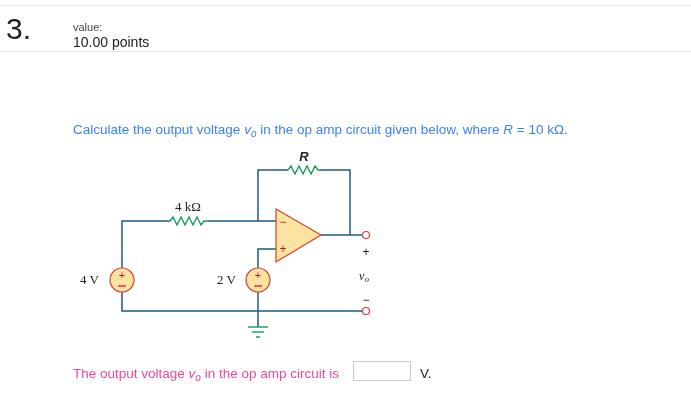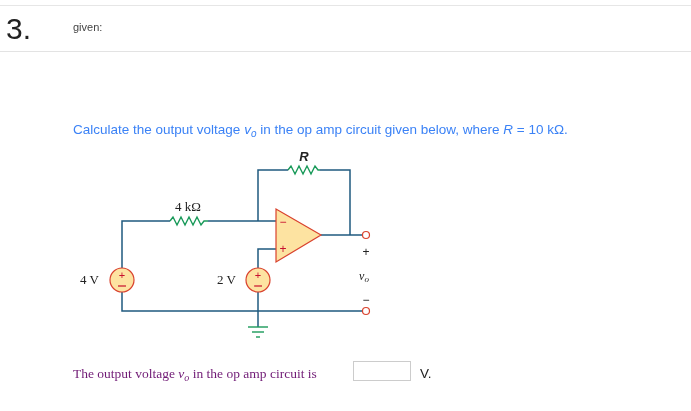--- a/index.html
+++ b/index.html
@@ -21,39 +21,40 @@
   .points {
     position: absolute; left: 73px; top: 28px; font-size: 14px; color: #222; line-height: 16px;
   }
   .question {
     position: absolute; left: 73px; top: 122px; font-size: 13.5px; color: #3b82f6; white-space: nowrap;
   }
   .question i, .answer i { font-style: italic; }
   .sub { font-size: 10px; vertical-align: -3px; font-style: italic; }
   .circuit { position: absolute; left: 0; top: 0; }
   .answer {
-    position: absolute; left: 73px; top: 366px; font-size: 13.5px; color: #701a75; white-space: nowrap; font-family: Liberation Serif, serif;
+    position: absolute; left: 73px; top: 366px; font-size: 13.5px; color: #ec4899; white-space: nowrap;
   }
   .answer-input {
     position: absolute; left: 353px; top: 361px; width: 58px; height: 20px;
     border: 1px solid #cccccc; background: #fff; box-sizing: border-box; padding: 0 3px;
     font-family: "Liberation Sans", sans-serif; font-size: 13px; outline: none;
   }
   .unit {
     position: absolute; left: 420px; top: 366px; font-size: 13.5px; color: #222;
   }
 </style>
 </head>
 <body>
 
 <div class="topline"></div>
 
 <div class="header">
   <div class="qnum">3.</div>
-  <div class="value-label">given:</div>
+  <div class="value-label">value:</div>
+  <div class="points">10.00 points</div>
 </div>
 
 <div class="question">
   <span>Calculate the output voltage </span><i><span>v</span><span class="sub">o</span></i><span> in the op amp circuit given below, where </span><i>R</i><span> = 10 kΩ.</span>
 </div>
 
 <svg class="circuit" width="691" height="411" viewBox="0 0 691 411">
 
   <g stroke="#1f5a7f" stroke-width="1.5" fill="none">
 

